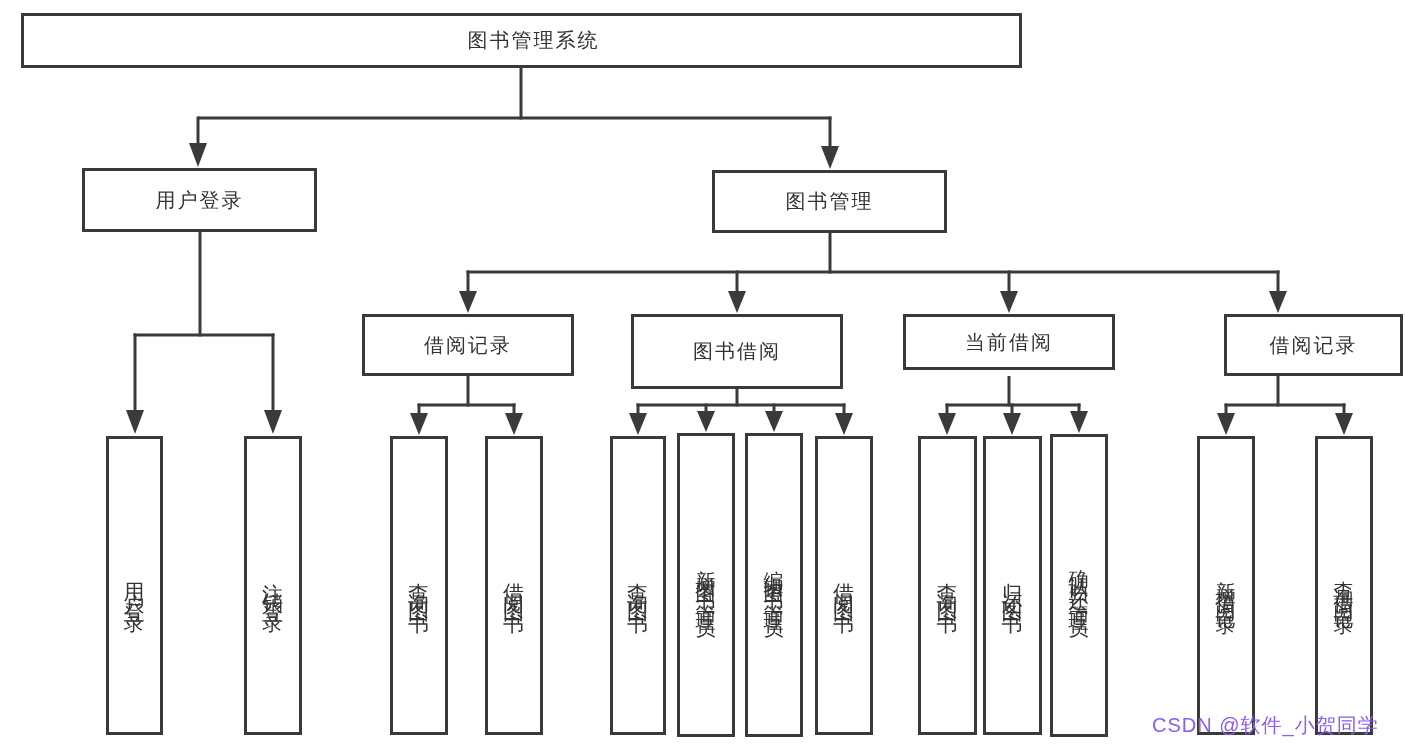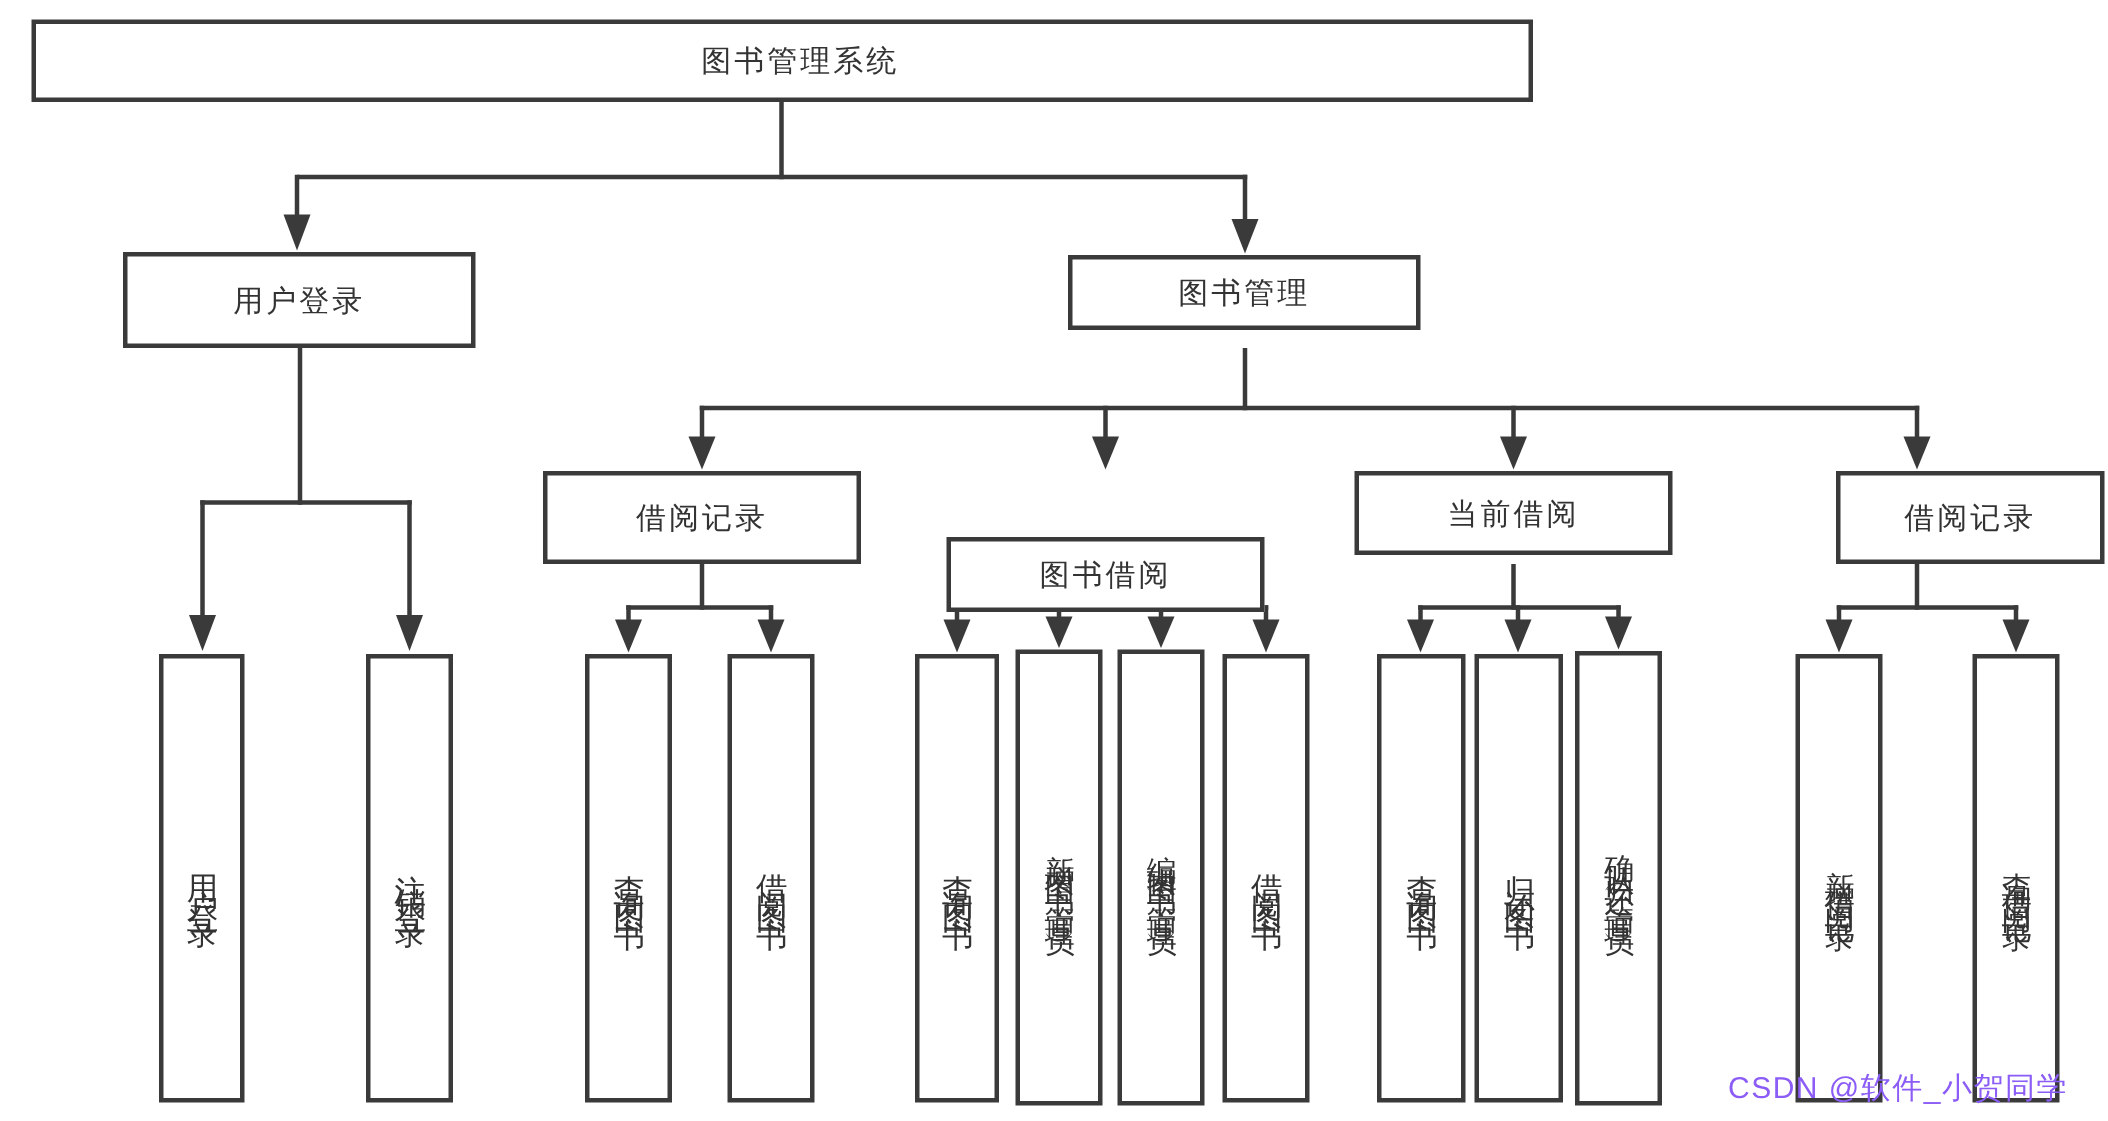--- a/index.html
+++ b/index.html
@@ -117,28 +117,28 @@
     </g>
   </svg>
 
   <div class="node" style="left:21px;top:13px;width:1001px;height:55px;padding-left:24px;">
     <span class="h-label">图书管理系统</span>
   </div>
 
   <div class="node" style="left:82px;top:168px;width:235px;height:64px;">
     <span class="h-label">用户登录</span>
   </div>
-  <div class="node" style="left:712px;top:170px;width:235px;height:50px;">
+  <div class="node" style="left:712px;top:170px;width:235px;height:63px;">
     <span class="h-label">图书管理</span>
   </div>
 
   <div class="node" style="left:362px;top:314px;width:212px;height:62px;">
     <span class="h-label">借阅记录</span>
   </div>
-  <div class="node" style="left:631px;top:314px;width:212px;height:50px;margin-top:44px;">
+  <div class="node" style="left:631px;top:314px;width:212px;height:75px;">
     <span class="h-label">图书借阅</span>
   </div>
   <div class="node" style="left:903px;top:314px;width:212px;height:56px;">
     <span class="h-label">当前借阅</span>
   </div>
   <div class="node" style="left:1224px;top:314px;width:179px;height:62px;align-items:center;">
     <span class="h-label">借阅记录</span>
   </div>
 
   <div class="node leaf" style="left:106px;top:436px;width:57px;height:299px;">

